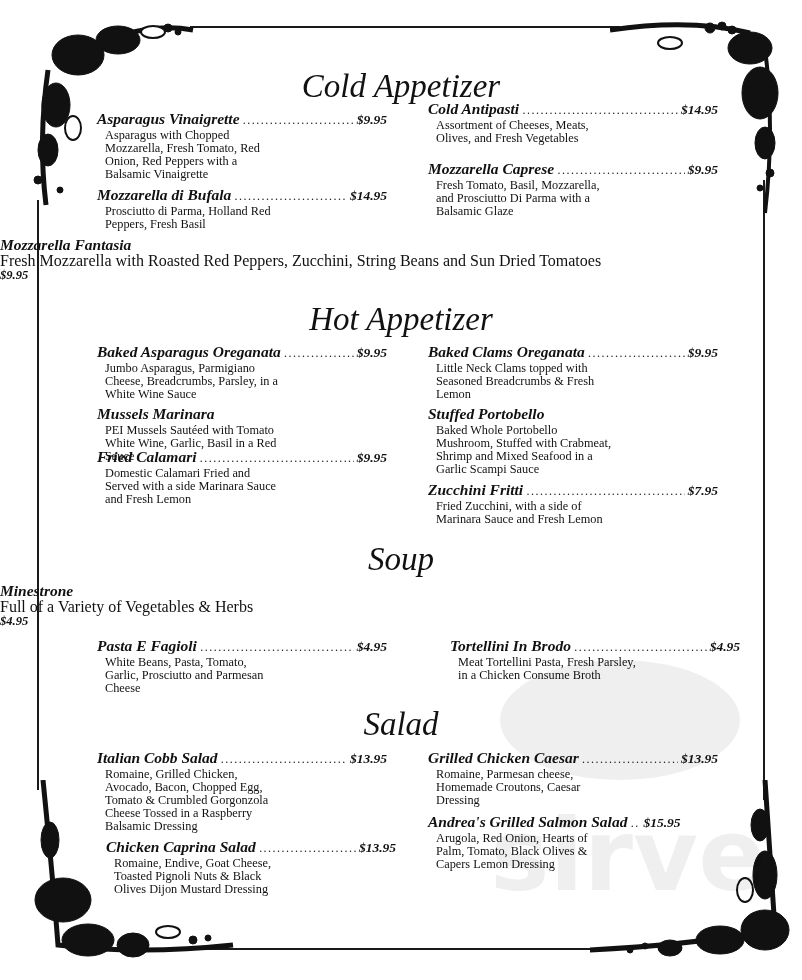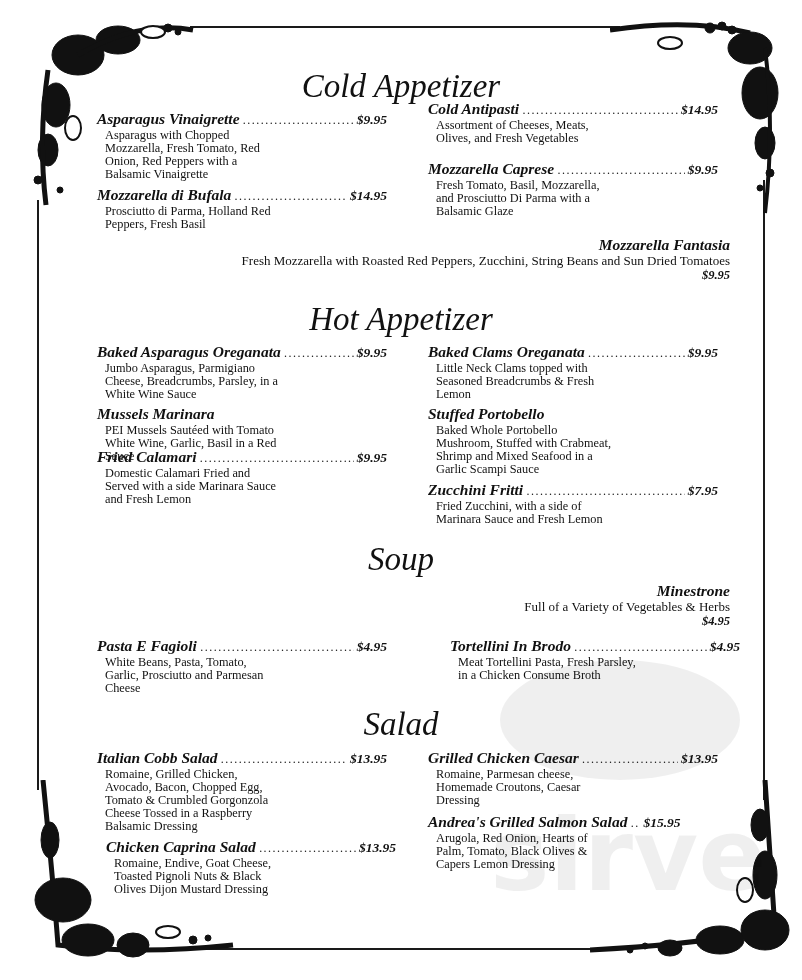--- a/index.html
+++ b/index.html
@@ -19,23 +19,23 @@
   .watermark { position: absolute; left: 470px; top: 640px; width: 300px; height: 300px; opacity: 0.06; }
 
   .section-title { position: absolute; left: 0; width: 802px; text-align: center; font-family: "Liberation Serif", serif; font-style: italic; font-size: 33px; color: #111; }
   .item { position: absolute; width: 290px; }
   .item-head { display: flex; align-items: baseline; white-space: nowrap; }
   .item-name { font-family: "Liberation Serif", serif; font-style: italic; font-weight: bold; font-size: 15.5px; }
   .dots { flex: 1; overflow: hidden; margin: 0 3px; font-size: 11px; letter-spacing: 1px; color: #222; }
   .dots::before { content: "................................................................................................"; }
   .item-price { font-family: "Liberation Serif", serif; font-style: italic; font-weight: bold; font-size: 13.5px; }
   .item-desc { margin-left: 8px; font-family: "Liberation Serif", serif; font-size: 12.3px; line-height: 13px; margin-top: 1px; }
-  .center-item { position: absolute; left: 0; width: 730px; text-align: right; }
+  .center-item { position: absolute; left: 0; width: 730px; text-align: left; }
   .center-item .item-name { display: block; }
-  .center-item .item-desc { margin: 0; font-size: 13px; line-height: 14px; }
+  .center-item .item-desc { margin: 0; font-size: 16px; line-height: 14px; }
   .center-item .item-price { display: block; font-size: 12.5px; }
 </style>
 </head>
 <body>
 
 <div class="frame-line line-left"></div>
 <div class="frame-line line-right"></div>
 <div class="frame-line line-top"></div>
 <div class="frame-line line-bottom"></div>
 

